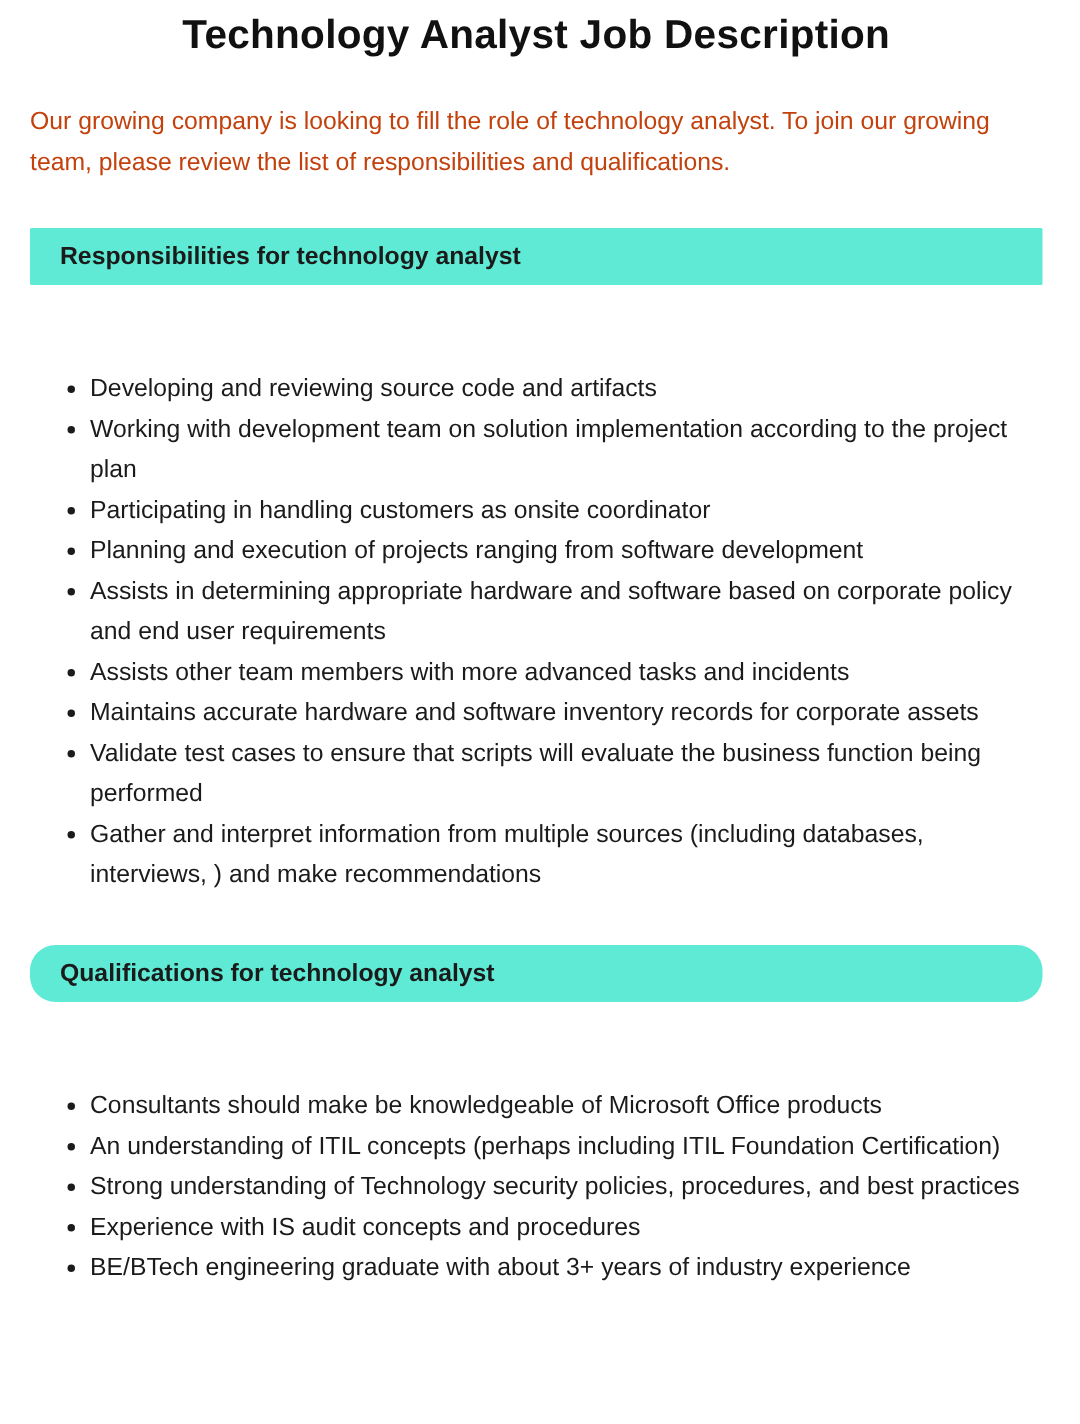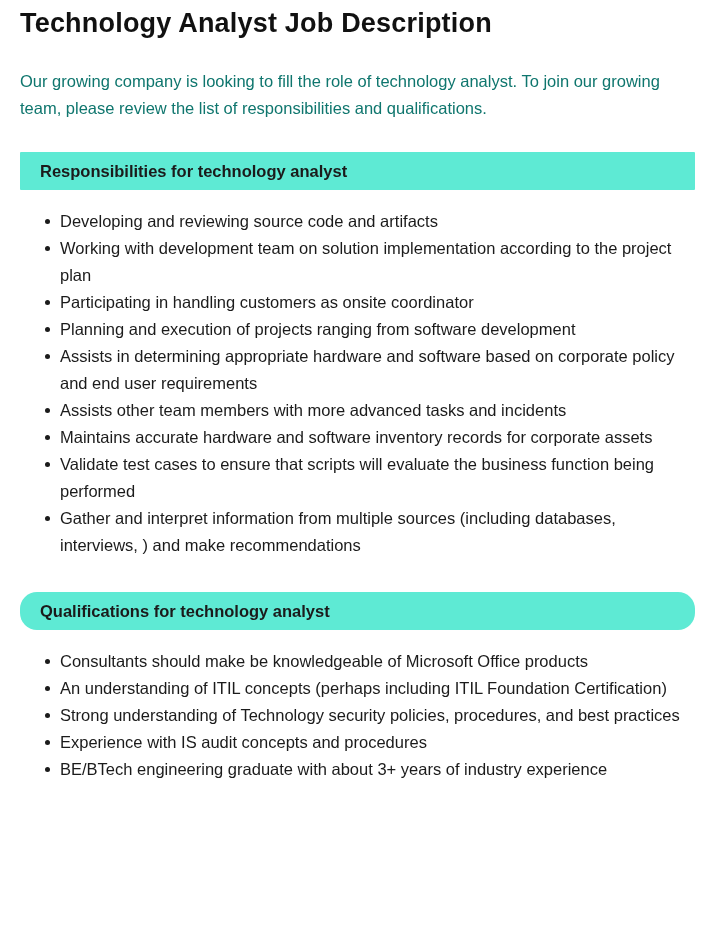--- a/index.html
+++ b/index.html
@@ -14,53 +14,53 @@
     font-family: "Liberation Sans", "DejaVu Sans", sans-serif;
     color: #151515;
     overflow: hidden;
   }
   .doc {
     padding: 0 25px 0 20px;
   }
   .doc-title {
     font-size: 27px;
     font-weight: 700;
-    text-align: left;
+    text-align: center;
     letter-spacing: 0.2px;
     margin: 0;
     padding-top: 7px;
     line-height: 32px;
     color: #111111;
   }
   .intro {
     font-size: 16.5px;
     line-height: 27px;
     margin: 0;
     padding-top: 29px;
-    color: #0f766e;
+    color: #c2410c;
   }
   .section-heading {
     background: #5eead4;
     font-size: 16.5px;
     font-weight: 700;
     color: #1b1b1b;
     padding: 9px 14px 9px 20px;
     line-height: 20px;
     border-radius: 1px;
   }
   .section-heading.first {
     margin-top: 30px;
   }
   .section-heading.second {
     margin-top: 33px;
     border-radius: 17px;
   }
   ul.bullet-list {
     margin: 0;
-    padding: 18px 0 0 40px;
+    padding: 56px 0 0 40px;
     list-style: none;
   }
   ul.bullet-list li {
     font-size: 16.5px;
     line-height: 27px;
     color: #1b1b1b;
     position: relative;
     padding-left: 0;
   }
   ul.bullet-list li::before {

